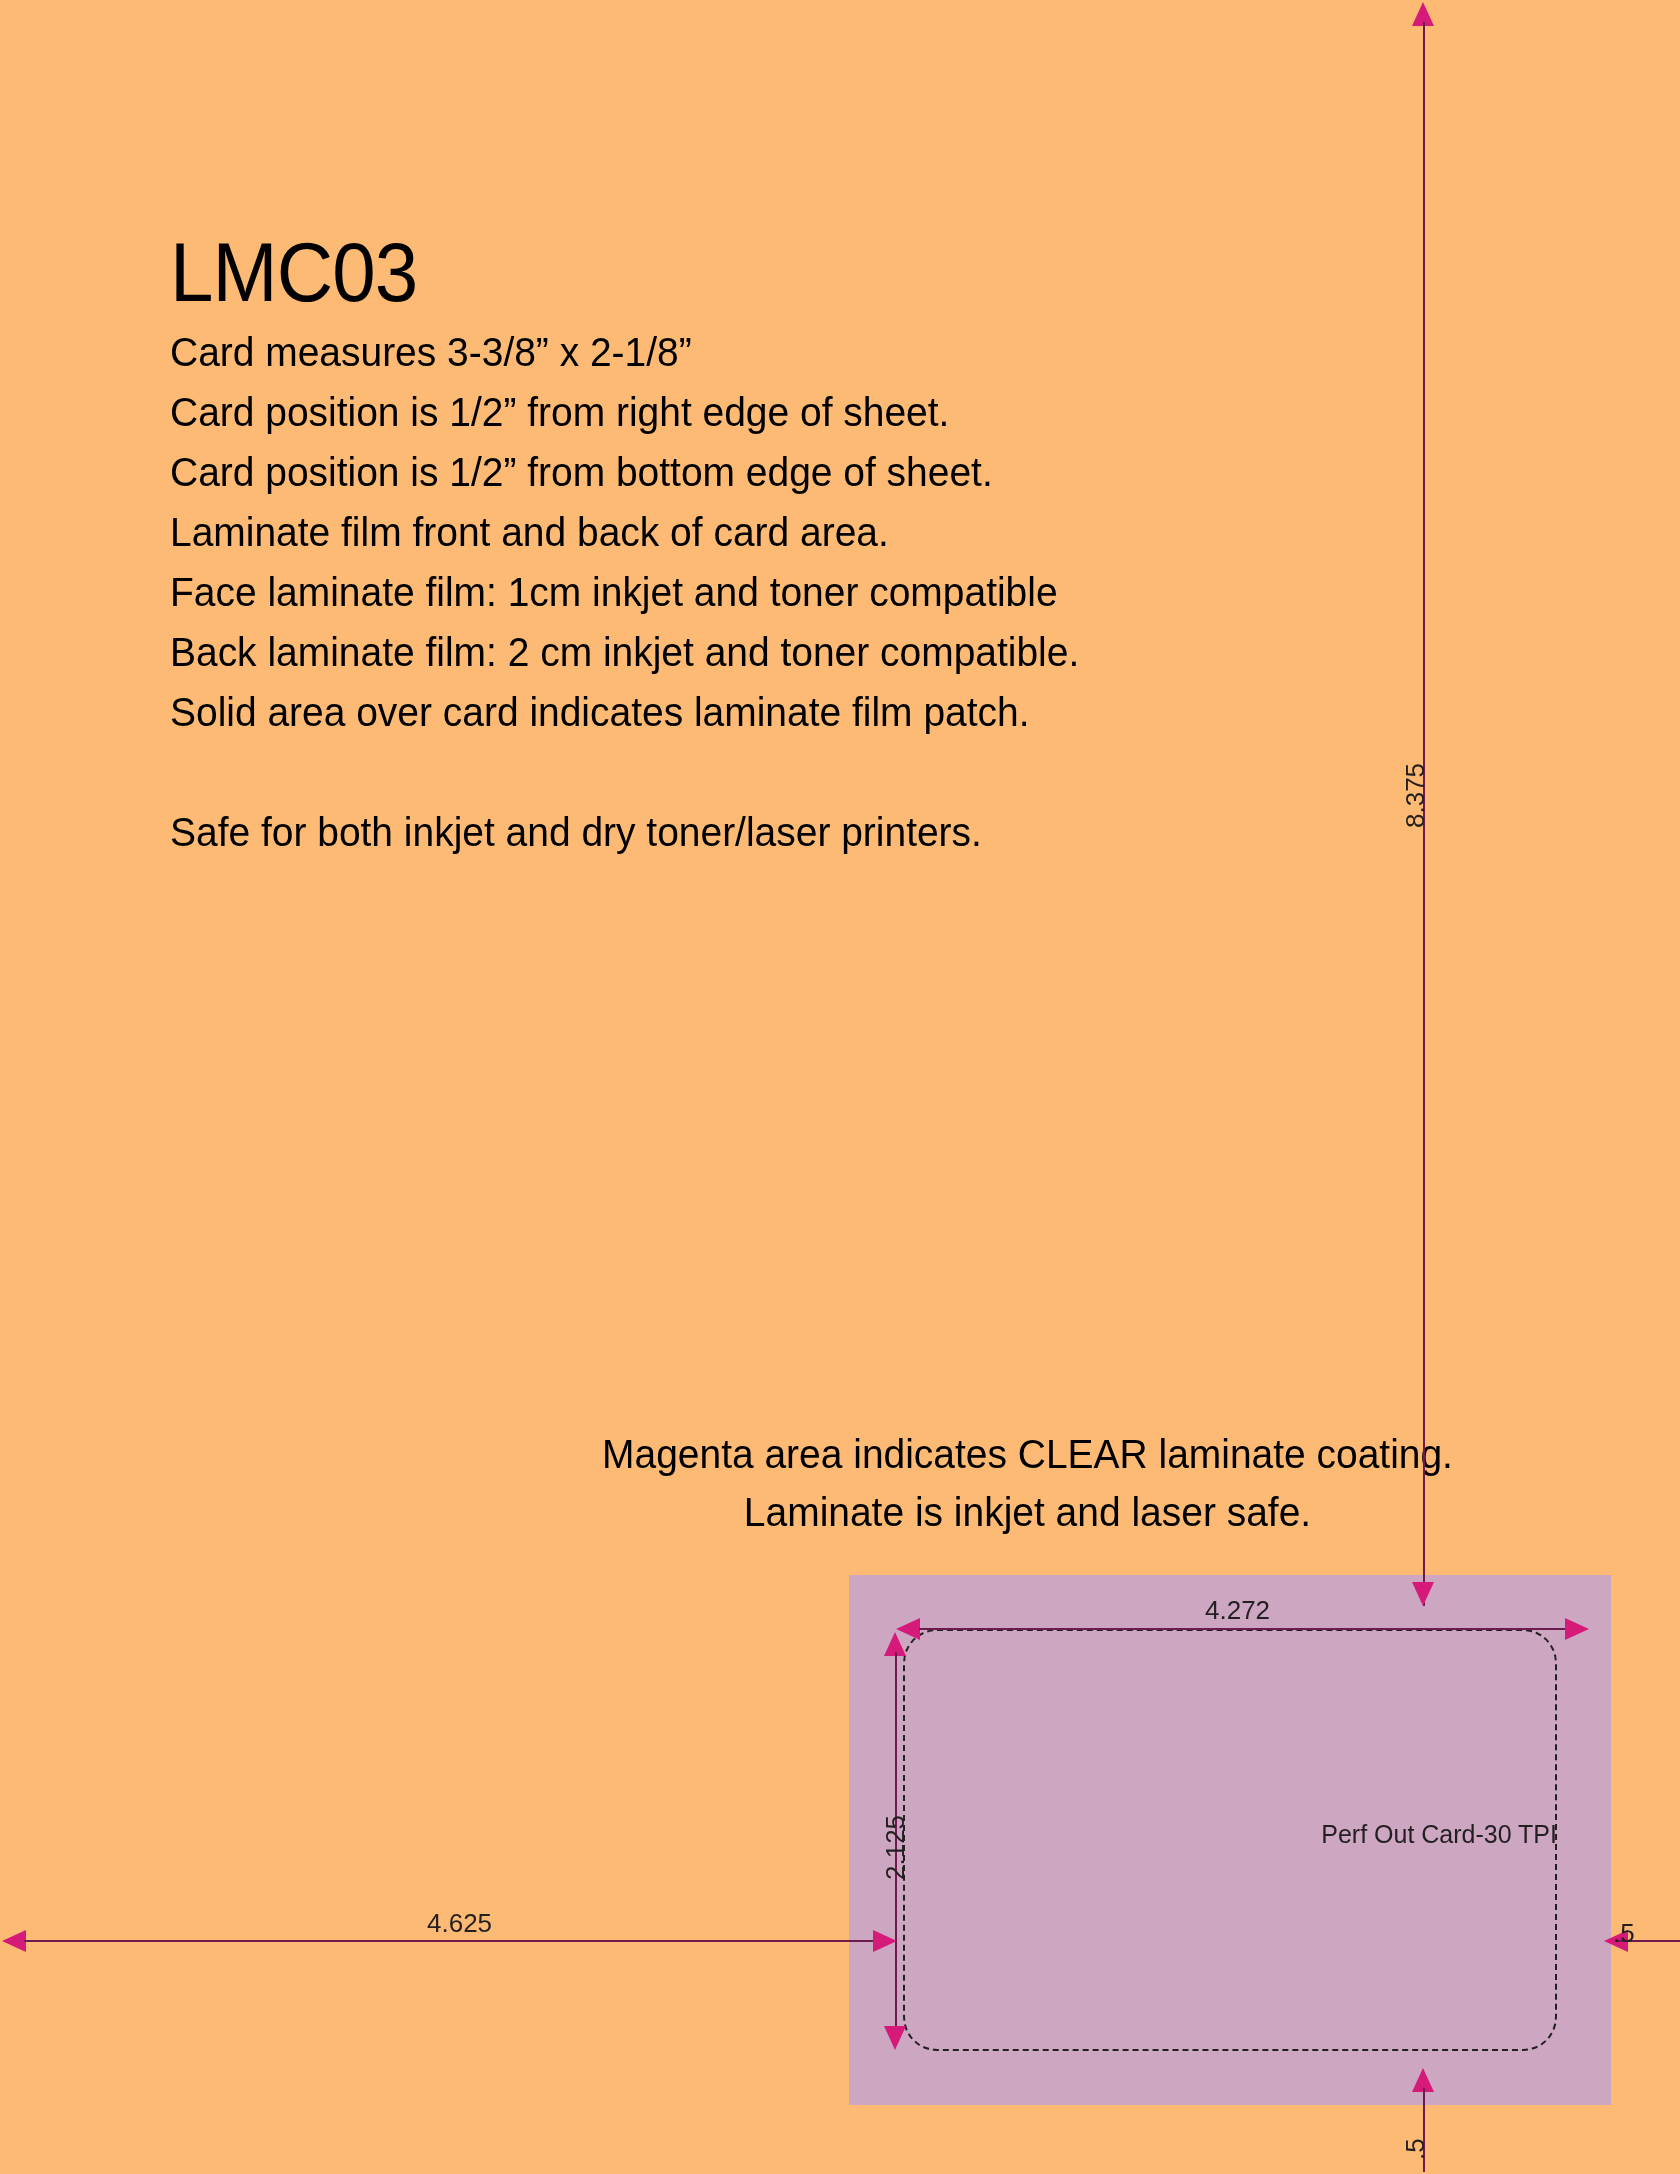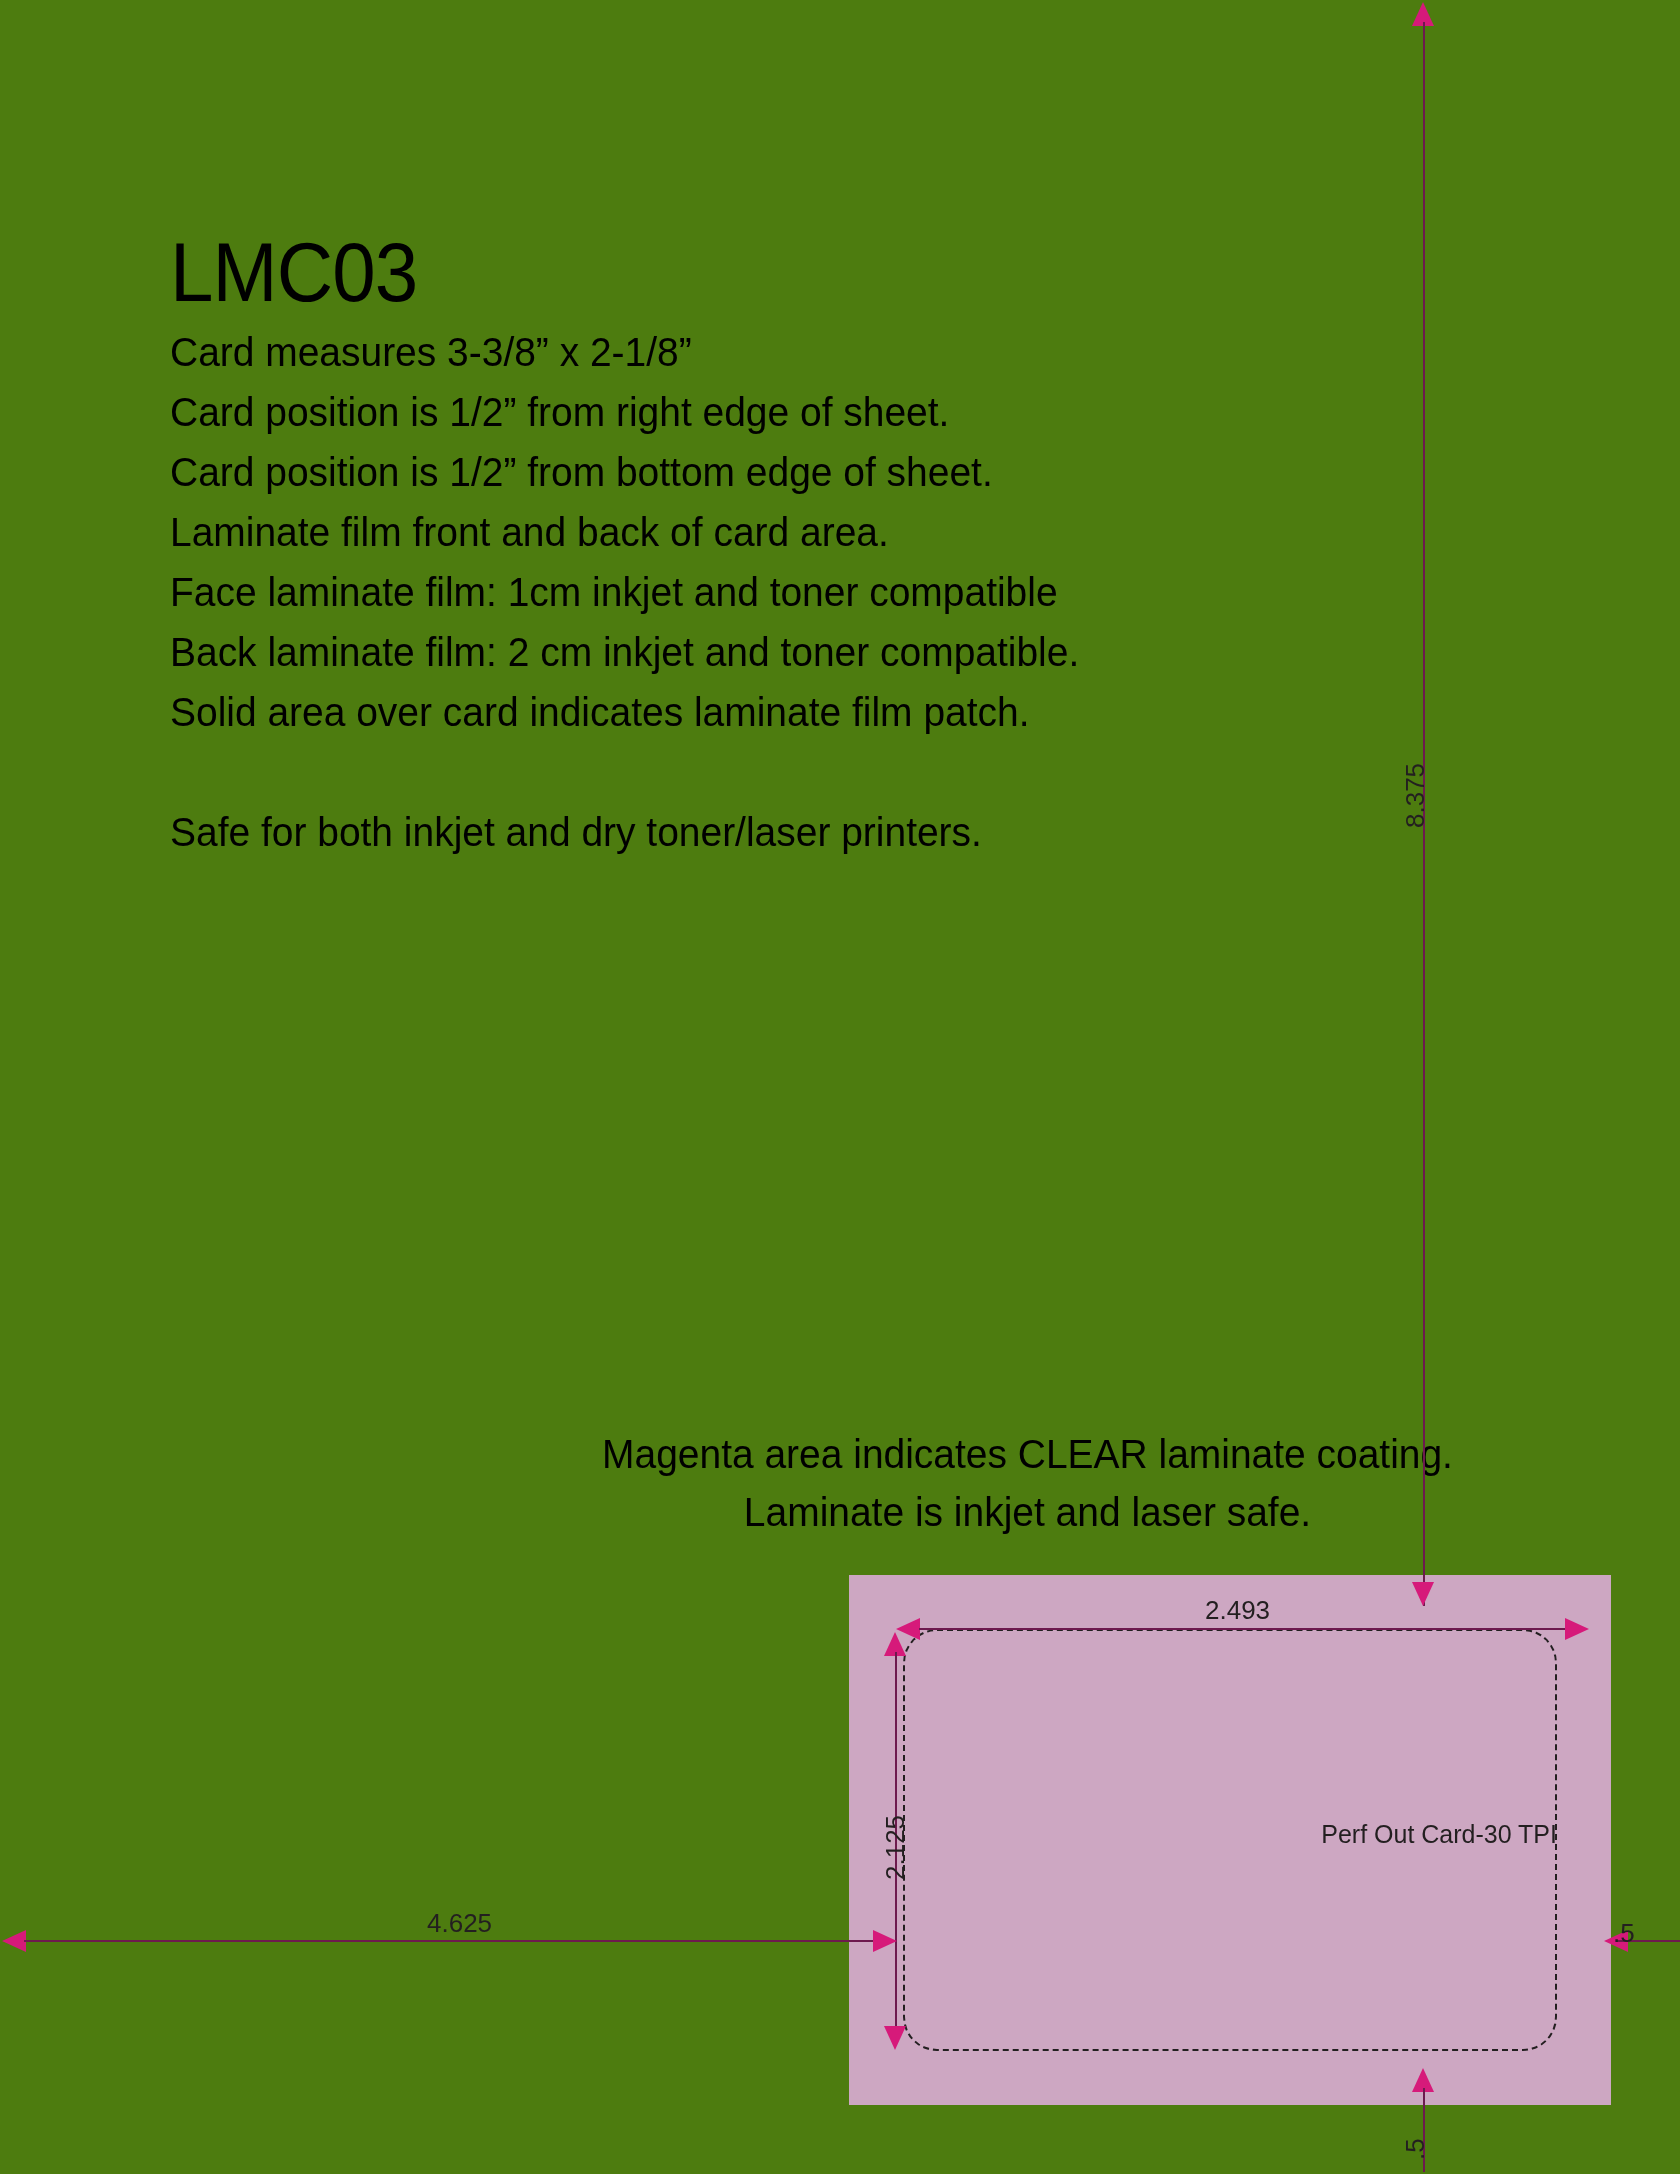--- a/index.html
+++ b/index.html
@@ -8,21 +8,21 @@
     background: #ffffff;
   }
   body {
     font-family: "Liberation Sans", sans-serif;
     color: #000000;
   }
   #page {
     position: relative;
     width: 1680px;
     height: 2174px;
-    background: #4d7c0f;
+    background: #fdba74;
     overflow: hidden;
   }
 
   
   #spec-block {
     position: absolute;
     left: 170px;
     top: 228px;
     width: 1200px;
   }
@@ -168,21 +168,21 @@
   <div id="card-label">Perf Out Card-30 TPI</div>
 
   <div class="arrow arrow-up" style="left:1412px; top:2px;"></div>
   <div class="dim-line-v" style="left:1423px; top:22px; height:1584px;"></div>
   <div class="arrow arrow-down" style="left:1412px; top:1582px;"></div>
   <div class="dim-text dim-text-v" style="left:1400px; top:828px;">8.375</div>
 
   <div class="arrow arrow-left" style="left:896px; top:1618px;"></div>
   <div class="dim-line-h" style="left:919px; top:1628px; width:648px;"></div>
   <div class="arrow arrow-right" style="left:1565px; top:1618px;"></div>
-  <div class="dim-text" style="left:1205px; top:1595px;">2.493</div>
+  <div class="dim-text" style="left:1205px; top:1595px;">4.272</div>
 
   <div class="arrow arrow-up" style="left:884px; top:1632px;"></div>
   <div class="dim-line-v" style="left:895px; top:1652px; height:376px;"></div>
   <div class="arrow arrow-down" style="left:884px; top:2026px;"></div>
   <div class="dim-text dim-text-v" style="left:880px; top:1880px;">2.125</div>
 
   <div class="arrow arrow-left" style="left:2px; top:1930px;"></div>
   <div class="dim-line-h" style="left:24px; top:1940px; width:873px;"></div>
   <div class="arrow arrow-right" style="left:873px; top:1930px;"></div>
   <div class="dim-text" style="left:427px; top:1908px;">4.625</div>

